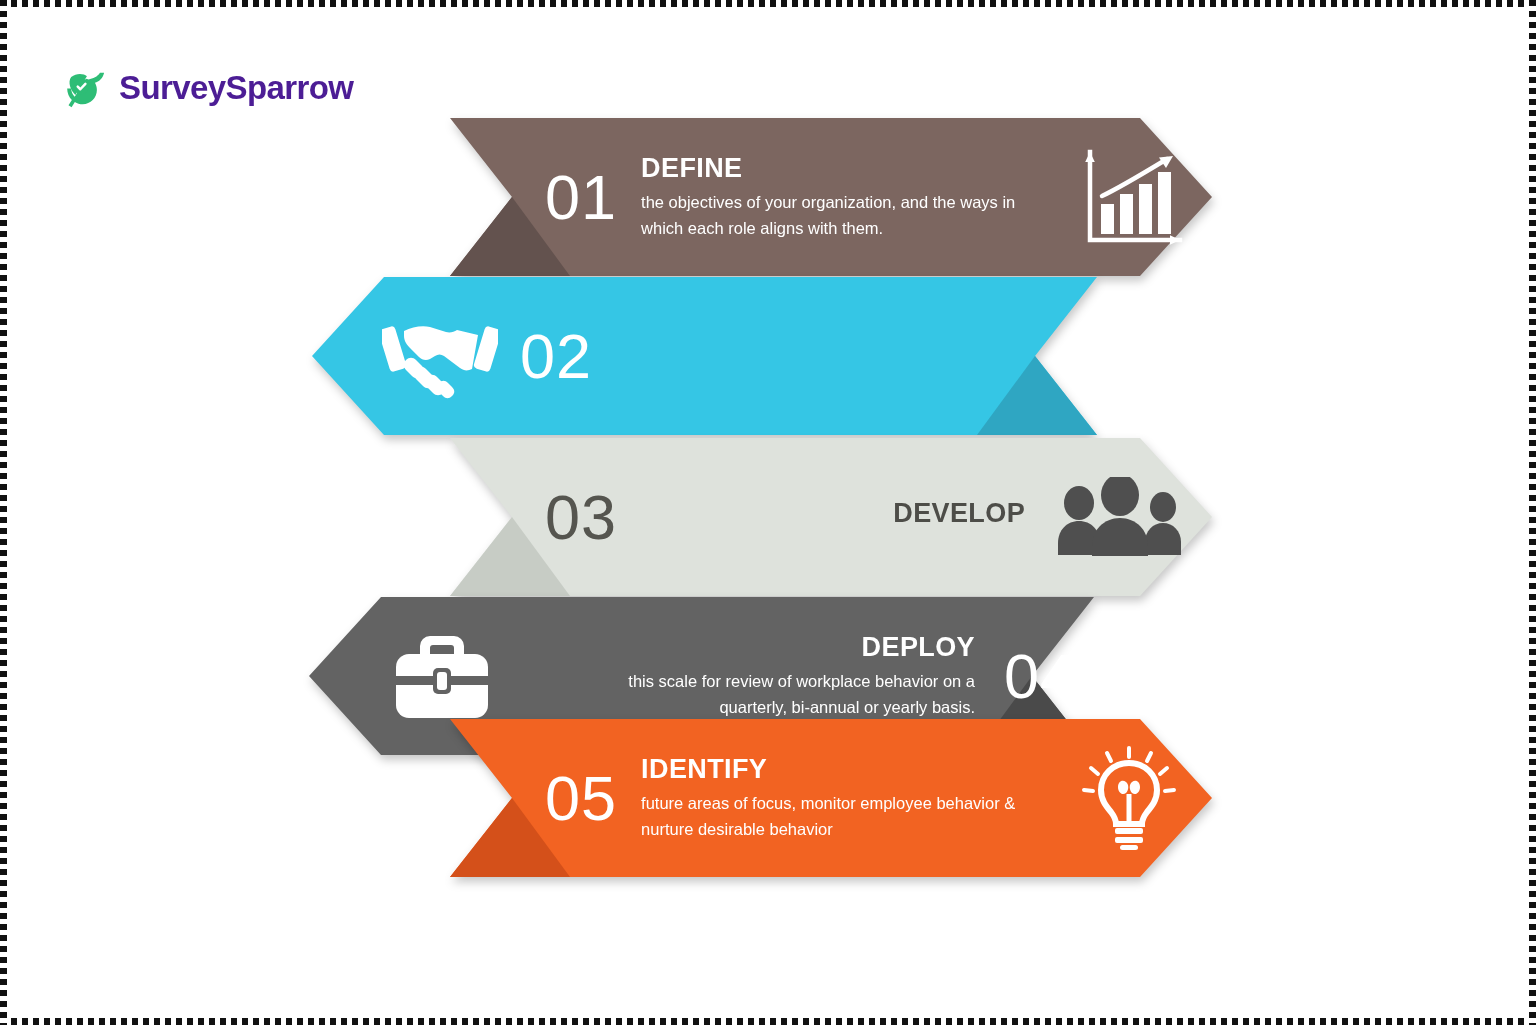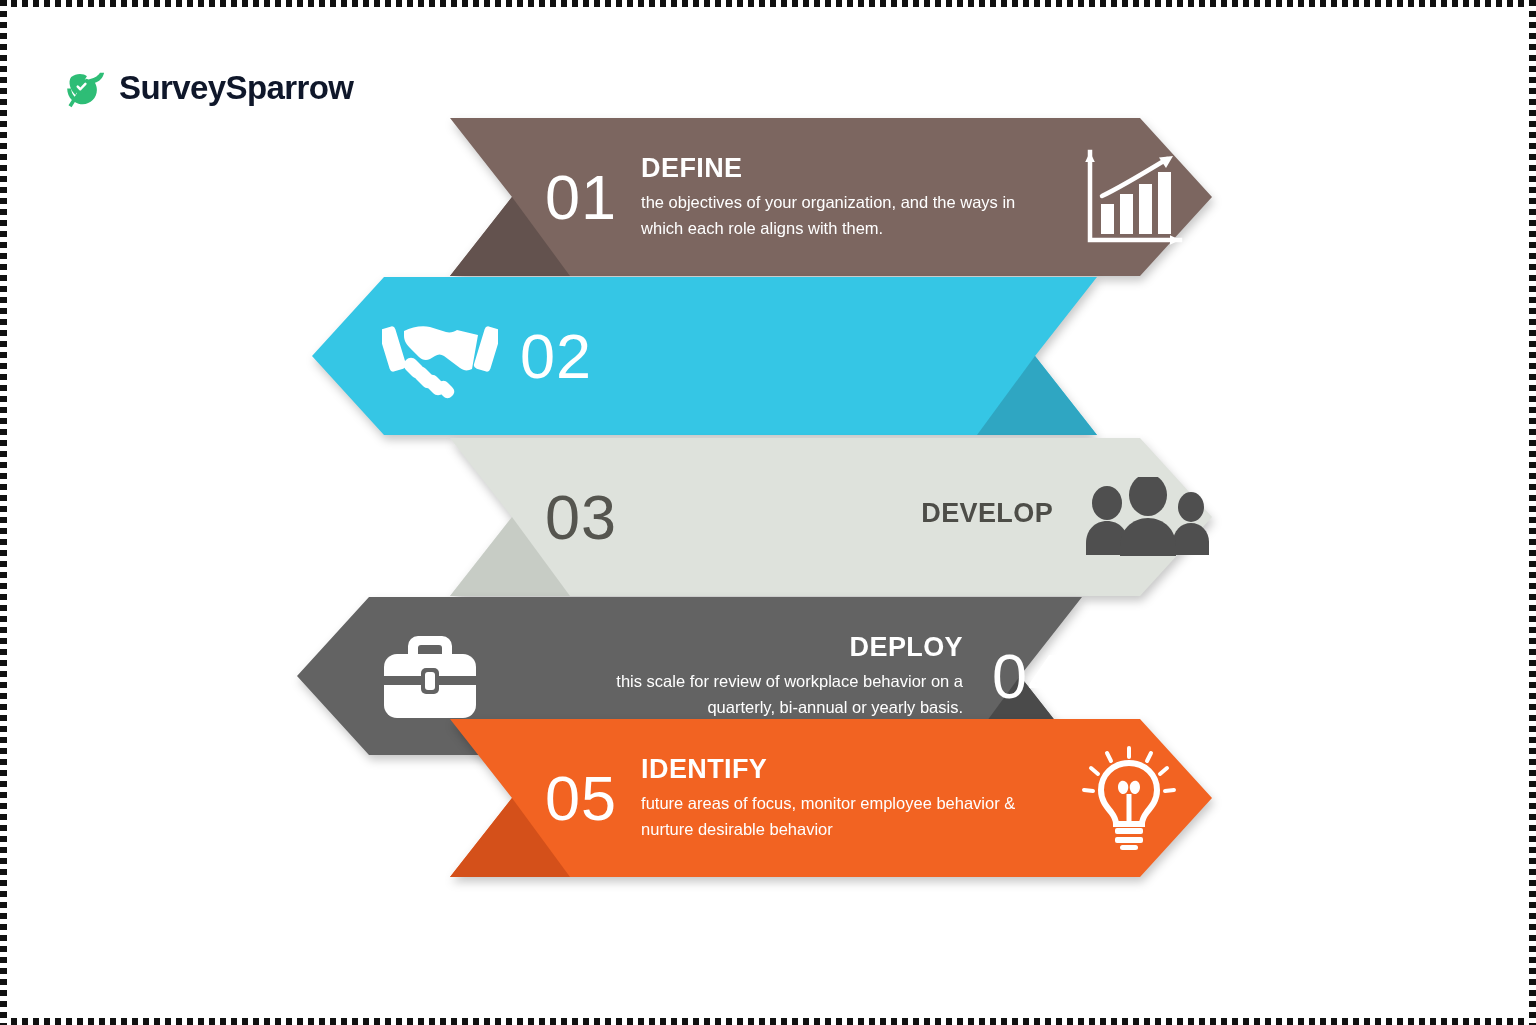--- a/index.html
+++ b/index.html
@@ -53,21 +53,21 @@
     display: flex;
     align-items: center;
     gap: 11px;
   }
   #logo .mark { width: 46px; height: 46px; display: block; }
   #logo .wordmark {
     font-family: "Liberation Sans", sans-serif;
     font-size: 33px;
     font-weight: 700;
     letter-spacing: -0.6px;
-    color: #0f172a;
+    color: #4c1d95;
     white-space: nowrap;
   }
 
   
   .banner {
     position: absolute;
     height: 158px;
   }
   .banner .shape {
     position: absolute;
@@ -117,35 +117,35 @@
   .dark .desc  { color: #5b5b56; }
 
   
   .align-left  .content { justify-content: flex-start; text-align: left; }
   .align-right .content { justify-content: flex-start; text-align: right; }
 
   
   #banner-1 { left: 443px;  top: 111px; width: 762px; }
   #banner-2 { left: 305px;  top: 270px; width: 785px; }
   #banner-3 { left: 443px;  top: 431px; width: 762px; }
-  #banner-4 { left: 290px;  top: 590px; width: 785px; }
+  #banner-4 { left: 302px;  top: 590px; width: 785px; }
   #banner-5 { left: 443px;  top: 712px; width: 762px; }
 
   #banner-1 .content { padding: 0 0 0 95px; }
   #banner-1 .num  { margin-right: 24px; text-align: right; }
   #banner-1 .txt  { width: 390px; }
   #banner-1 .icon-wrap { margin-left: 50px; }
 
   #banner-2 .content { padding: 0 95px 0 0; }
   #banner-2 .icon-wrap { margin-left: 70px; }
   #banner-2 .txt { width: 400px; margin-left: 95px; }
   #banner-2 .num { margin-left: 22px; }
 
   #banner-3 .content { padding: 0 0 0 95px; }
-  #banner-3 .num  { margin-right: 36px; text-align: right; }
+  #banner-3 .num  { margin-right: 8px; text-align: right; }
   #banner-3 .txt  { width: 400px; }
   #banner-3 .icon-wrap { margin-left: 30px; }
 
   #banner-4 .content { padding: 0 95px 0 0; }
   #banner-4 .icon-wrap { margin-left: 85px; }
   #banner-4 .txt { width: 400px; margin-left: 85px; }
   #banner-4 .num { margin-left: 29px; }
 
   #banner-5 .content { padding: 0 0 0 95px; }
   #banner-5 .num  { margin-right: 24px; }

